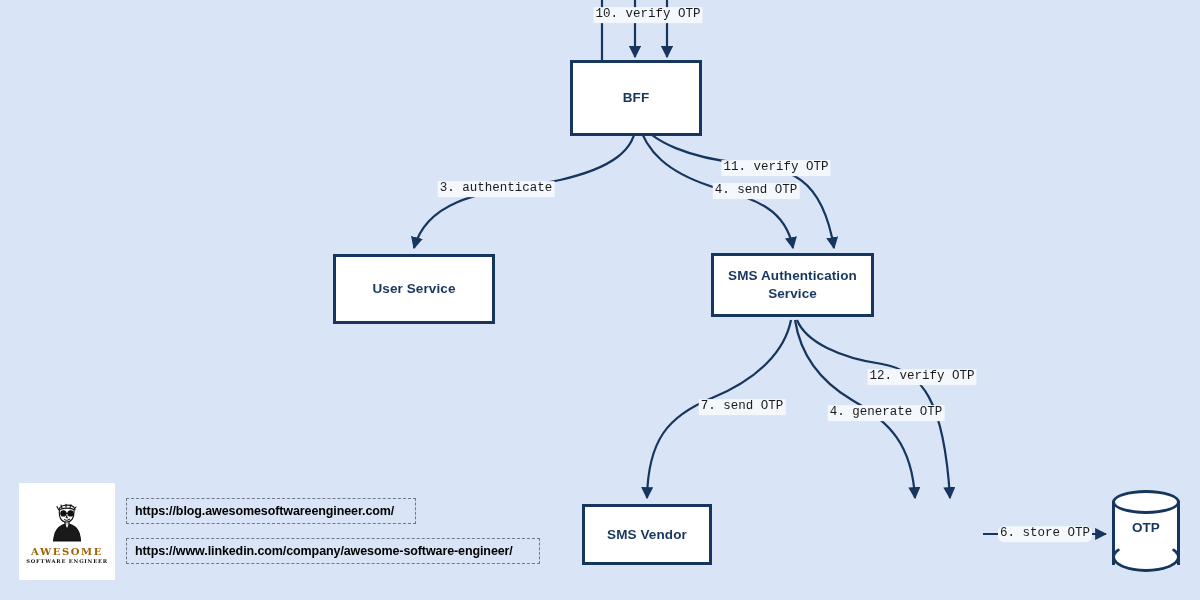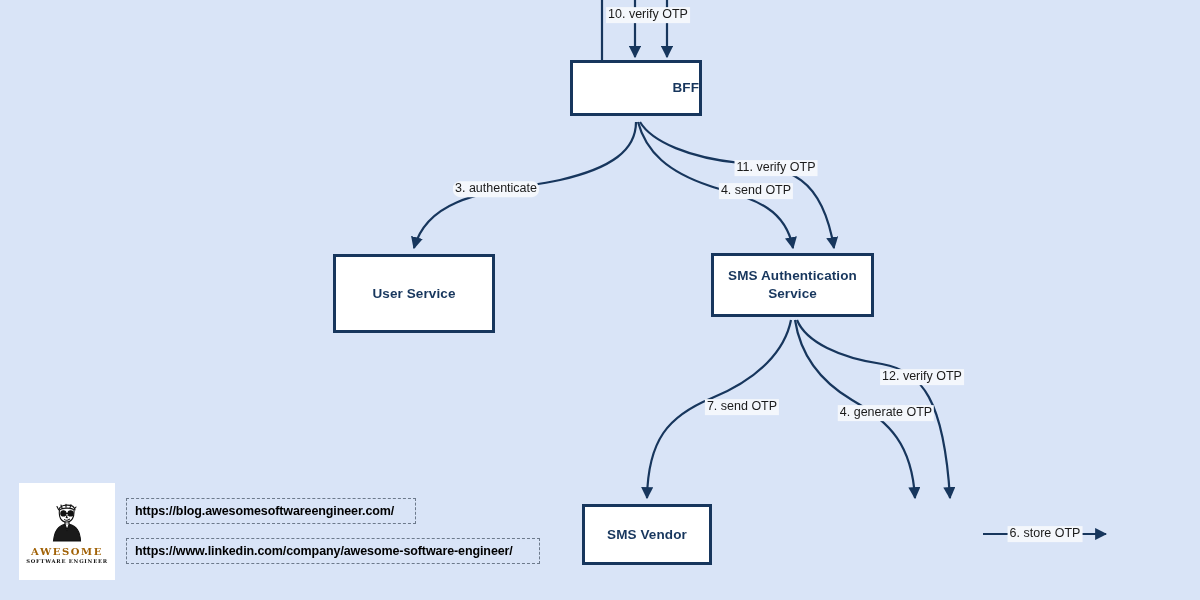--- a/index.html
+++ b/index.html
@@ -45,21 +45,21 @@
   }
   .edge-label {
     position: absolute;
     background: #f4f7fc;
     color: #1b1b1b;
     font-size: 12.5px;
     line-height: 1.1;
     padding: 1px 2px;
     white-space: nowrap;
     transform: translate(-50%, -50%);
-    font-family: Liberation Sans, sans-serif;
+    font-family: Liberation Mono, monospace;
   }
   
   .cylinder {
     position: absolute;
     width: 68px;
     height: 86px;
   }
   .cyl-body {
     position: absolute;
     left: 0;
@@ -184,56 +184,62 @@
       <path d="M 791 320 C 785 350, 760 378, 712 398 C 668 416, 648 440, 647 498" marker-end="url(#arrow)"></path>
 
       <path d="M 795 320 C 800 352, 818 380, 852 400 C 890 422, 912 445, 915 498" marker-end="url(#arrow)"></path>
 
       <path d="M 797 320 C 806 342, 840 358, 882 364 C 922 371, 944 400, 950 498" marker-end="url(#arrow)"></path>
 
       <path d="M 983 534 L 1106 534" marker-end="url(#arrow)"></path>
     </g>
   </svg>
 
-  <div class="node" style="left:570px; top:60px; width:132px; height:56px;justify-content:flex-end;">
+  <div class="node" style="left:570px; top:60px; width:132px; height:76px;">
     <span>BFF</span>
   </div>
 
-  <div class="node" style="left:333px; top:254px; width:162px; height:79px;">
+  <div class="node" style="left:333px; top:254px; width:162px; height:70px;">
     <span>User Service</span>
   </div>
 
   <div class="node" style="left:711px; top:253px; width:163px; height:64px;">
     <span>
       <span>SMS Authentication</span><br>
       <span>Service</span>
     </span>
   </div>
 
   <div class="node" style="left:582px; top:504px; width:130px; height:61px;">
     <span>SMS Vendor</span>
   </div>
 
 
+  <div class="cylinder" style="left:1112px; top:490px;">
+    <div class="cyl-body"></div>
+    <div class="cyl-bottom"></div>
+    <div class="cyl-top"></div>
+    <div class="cyl-label">OTP</div>
+  </div>
 
   <div class="edge-label" style="left:648px; top:15px;">10. verify OTP</div>
 
-  <div class="edge-label" style="left:496px; top:189px;border-radius:7px;">3. authenticate</div>
+  <div class="edge-label" style="left:496px; top:189px;">3. authenticate</div>
 
   <div class="edge-label" style="left:756px; top:191px;">4. send OTP</div>
 
   <div class="edge-label" style="left:776px; top:168px;">11. verify OTP</div>
 
   <div class="edge-label" style="left:742px; top:407px;">7. send OTP</div>
 
   <div class="edge-label" style="left:886px; top:413px;">4. generate OTP</div>
 
   <div class="edge-label" style="left:922px; top:377px;">12. verify OTP</div>
 
-  <div class="edge-label" style="left:1045px; top:534px;">6. store OTP</div>
+  <div class="edge-label" style="left:1045px; top:534px;border-radius:6px;">6. store OTP</div>
 
   <div class="logo-card">
     <svg class="logo-figure" viewBox="0 0 44 46" xmlns="http://www.w3.org/2000/svg">
       <g stroke="#111" fill="none" stroke-width="1.1" stroke-linecap="round">
 
         <path d="M14 11 C14 5, 29 4, 30 11"></path>
         <path d="M13.5 10.5 L12 7.5 M17 9 L16 6 M21 8.2 L21 5.4 M25 8.6 L26 5.8 M29 10.5 L31 8"></path>
 
         <path d="M14.5 11 C13.5 18, 16 23, 21.5 23 C27 23, 29.5 18, 29 11 C27 8.5, 17 8.5, 14.5 11 Z" fill="#fff"></path>
 

